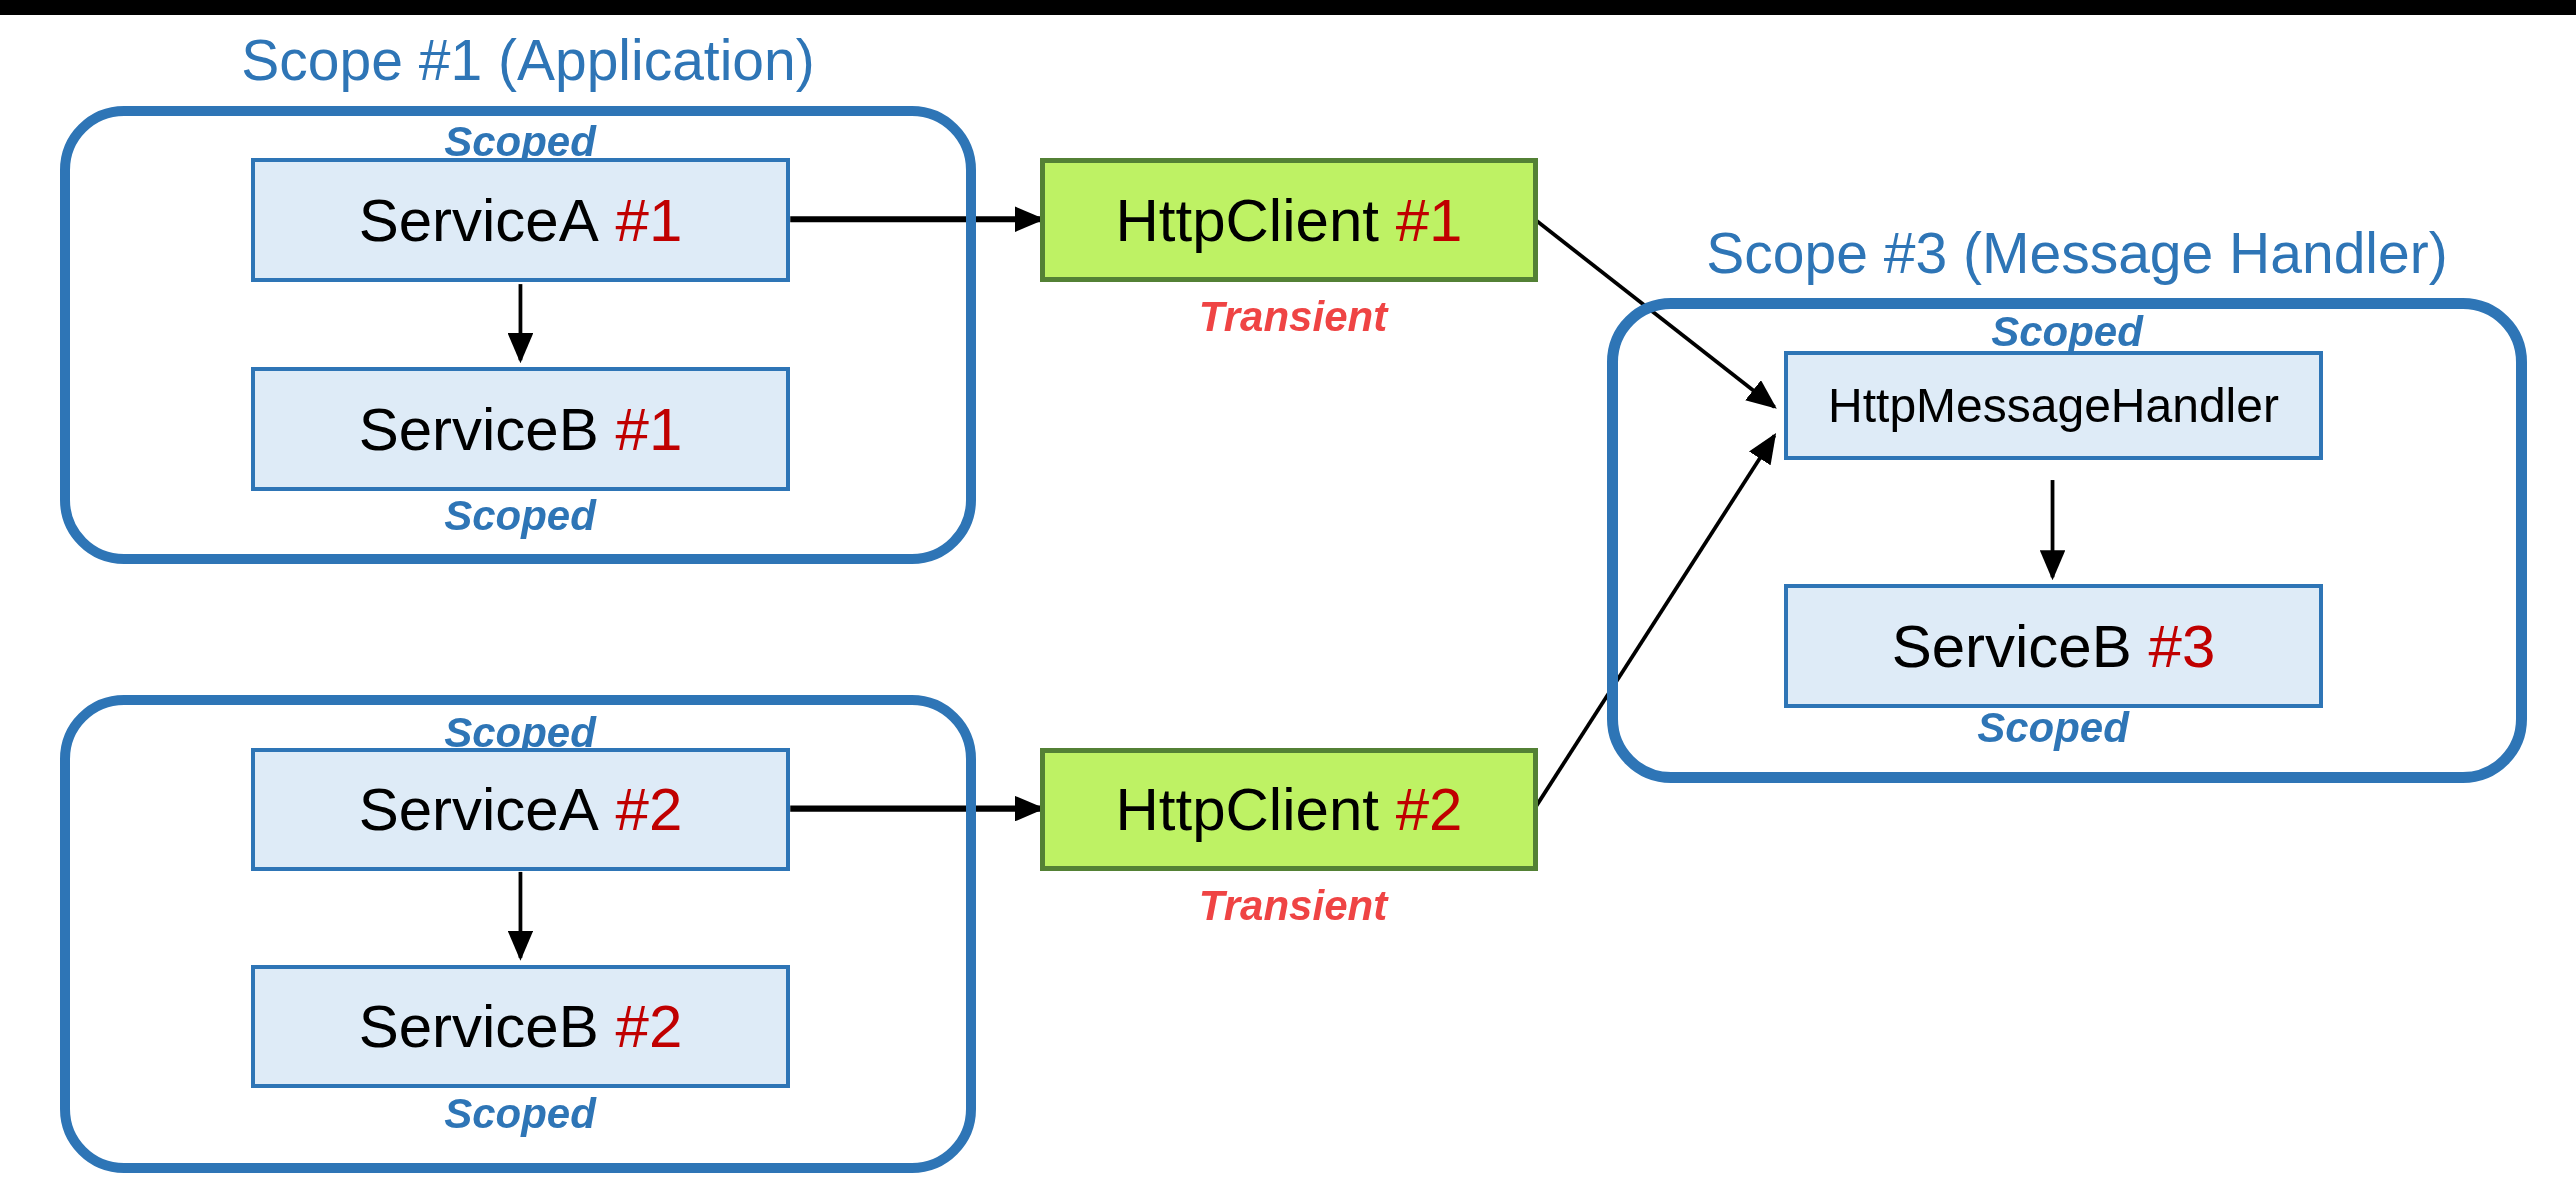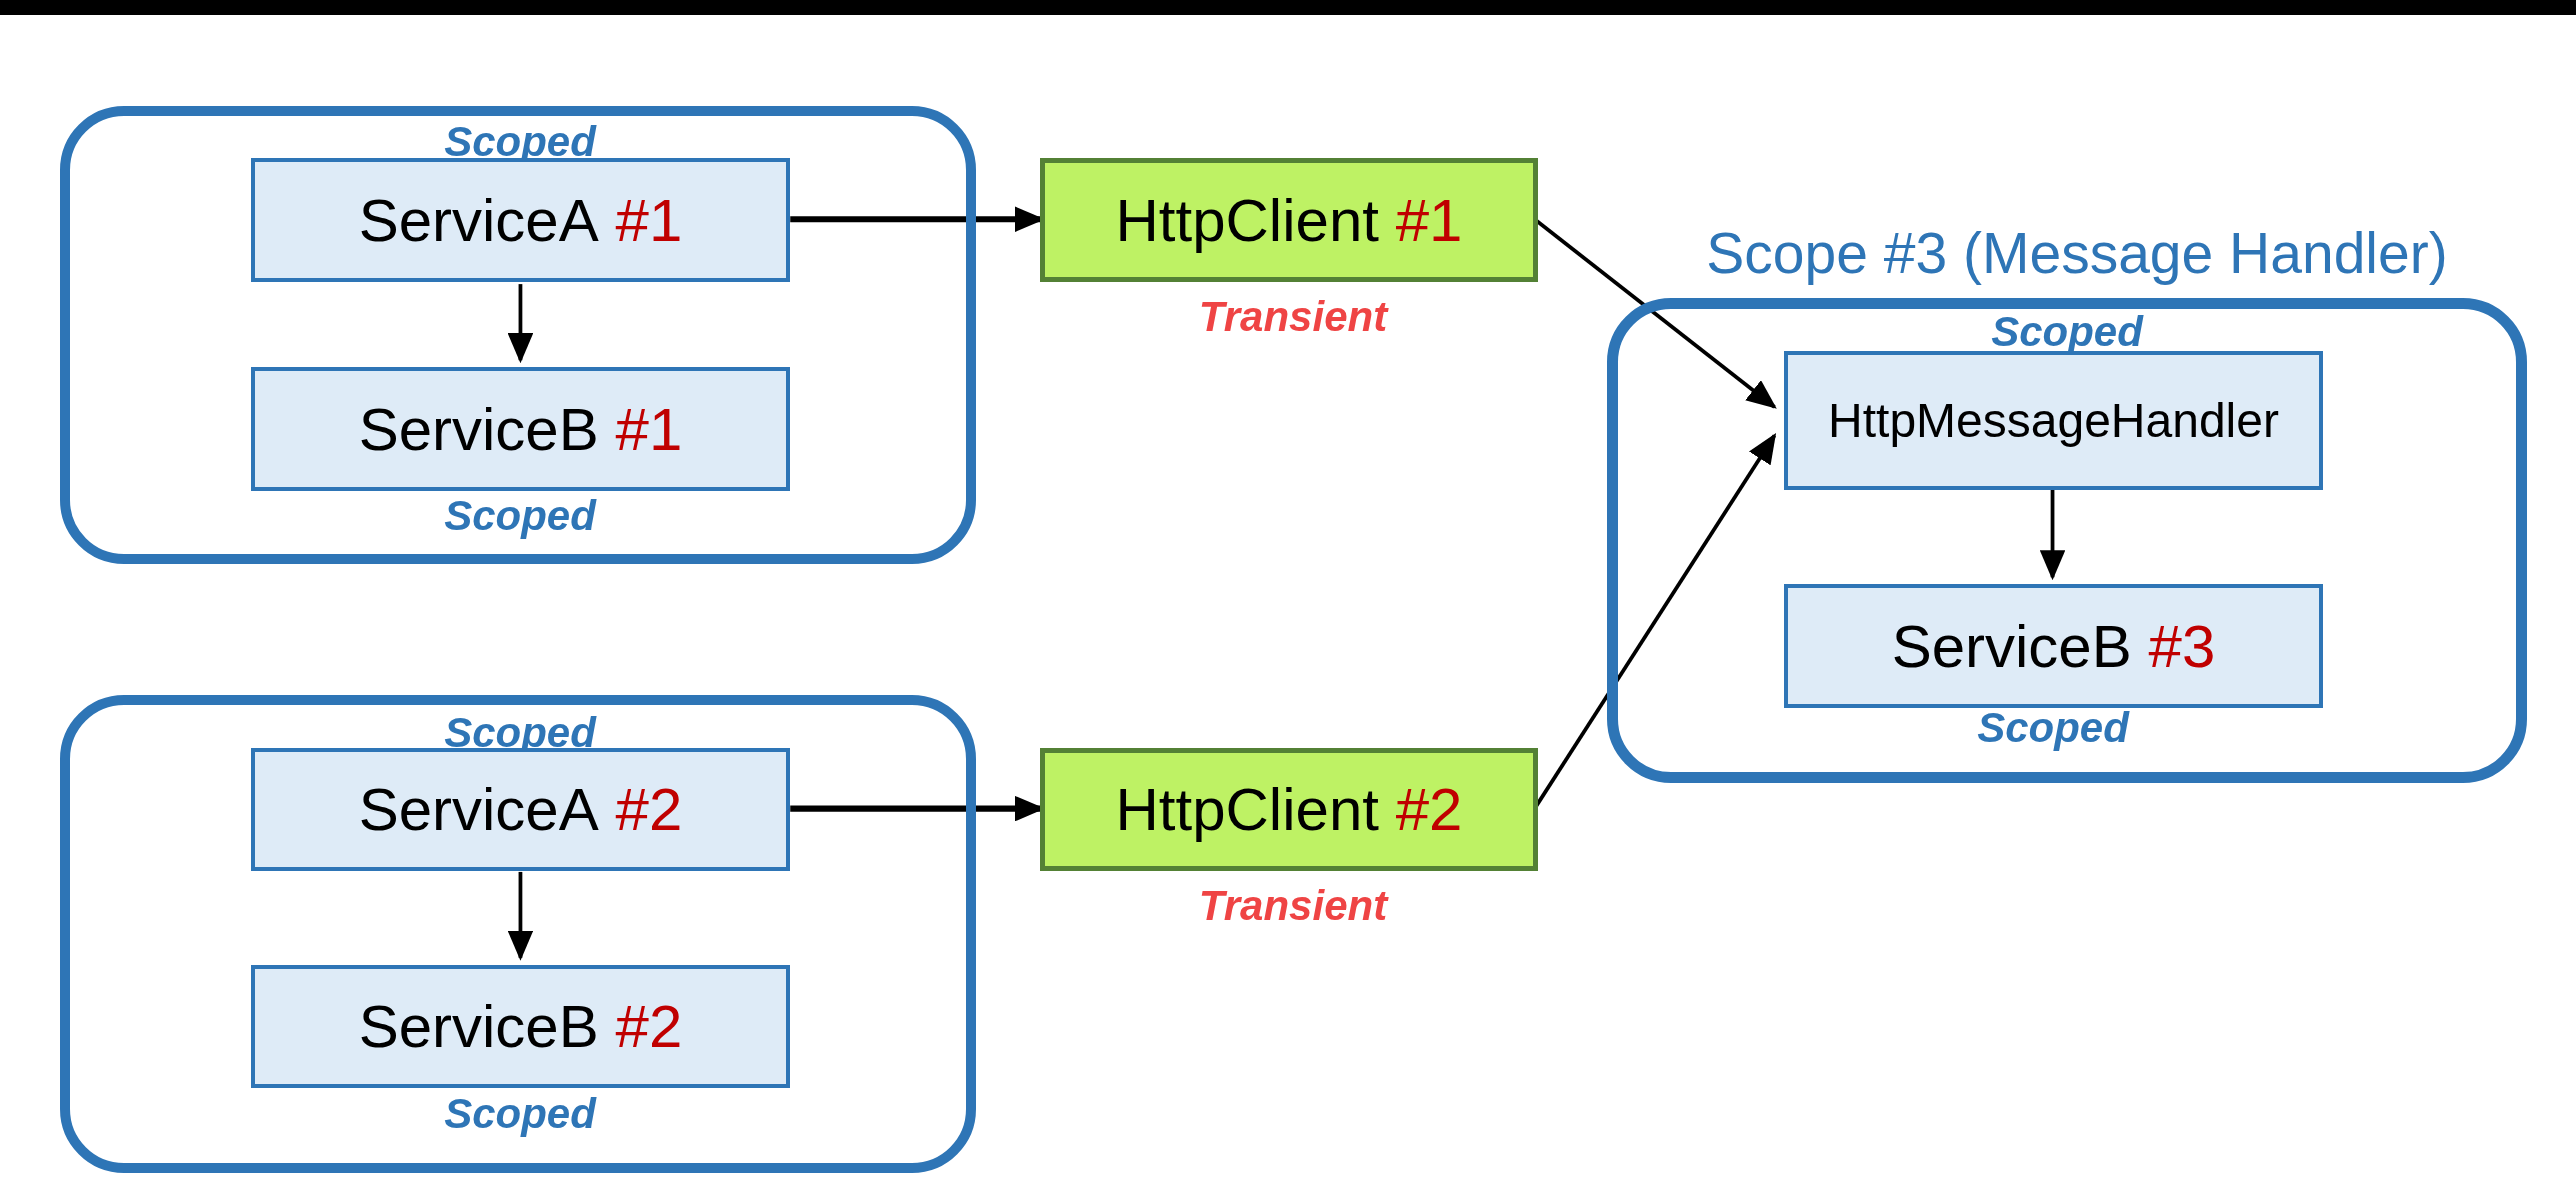--- a/index.html
+++ b/index.html
@@ -82,21 +82,21 @@
   }
   .inst { color: #C00000; margin-left: 0.28em; }
   .inst:empty { margin-left: 0; }
 
   #servicea1-box { left: 251px;  top: 158px;  width: 539px; height: 124px; }
   #serviceb1-box { left: 251px;  top: 367px;  width: 539px; height: 124px; }
   #httpclient1-box { left: 1040px; top: 158px; width: 498px; height: 124px; }
   #servicea2-box { left: 251px;  top: 748px;  width: 539px; height: 123px; }
   #serviceb2-box { left: 251px;  top: 965px; width: 539px; height: 123px; }
   #httpclient2-box { left: 1040px; top: 748px; width: 498px; height: 123px; }
-  #httpmessagehandler-box { left: 1784px; top: 351px; width: 539px; height: 139px; font-size: 48px; }
+  #httpmessagehandler-box { left: 1784px; top: 351px; width: 539px; height: 109px; font-size: 48px; }
   #serviceb3-box { left: 1784px; top: 584px; width: 539px; height: 124px; }
 </style>
 </head>
 <body>
 
 <div class="canvas">
 
   <div class="topbar"></div>
 
   <svg class="overlay" viewBox="0 0 3417 1595" xmlns="http://www.w3.org/2000/svg">
@@ -107,20 +107,21 @@
     </defs>
     <line x1="1048" y1="291" x2="1382" y2="291" stroke="#000000" stroke-width="8" marker-end="url(#ah)"></line>
     <line x1="690" y1="377" x2="690" y2="478" stroke="#000000" stroke-width="5" marker-end="url(#ah)"></line>
     <line x1="2037" y1="292" x2="2354" y2="540" stroke="#000000" stroke-width="5" marker-end="url(#ah)"></line>
     <line x1="1048" y1="1073" x2="1382" y2="1073" stroke="#000000" stroke-width="8" marker-end="url(#ah)"></line>
     <line x1="690" y1="1157" x2="690" y2="1271" stroke="#000000" stroke-width="5" marker-end="url(#ah)"></line>
     <line x1="2037" y1="1071" x2="2354" y2="578" stroke="#000000" stroke-width="5" marker-end="url(#ah)"></line>
     <line x1="2723" y1="637" x2="2723" y2="766" stroke="#000000" stroke-width="5" marker-end="url(#ah)"></line>
   </svg>
 
+  <div class="scope-title" id="scope1-title">Scope #1 (Application)</div>
   <div class="scope" id="scope1-rect"></div>
   <div class="badge scoped" id="scope1-scoped-top">Scoped</div>
   <div class="node" id="servicea1-box">
     <span>ServiceA</span>
     <span class="inst">#1</span>
   </div>
   <div class="node" id="serviceb1-box">
     <span>ServiceB</span>
     <span class="inst">#1</span>
   </div>

